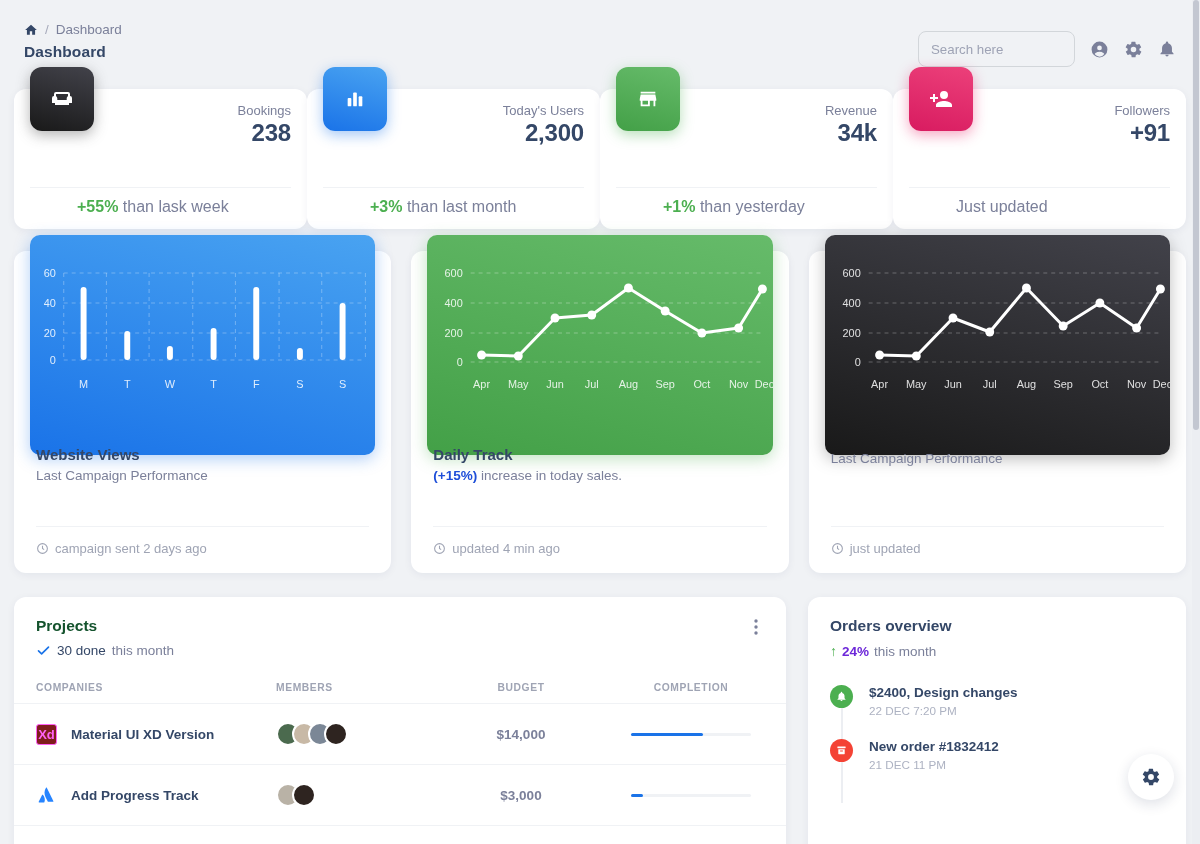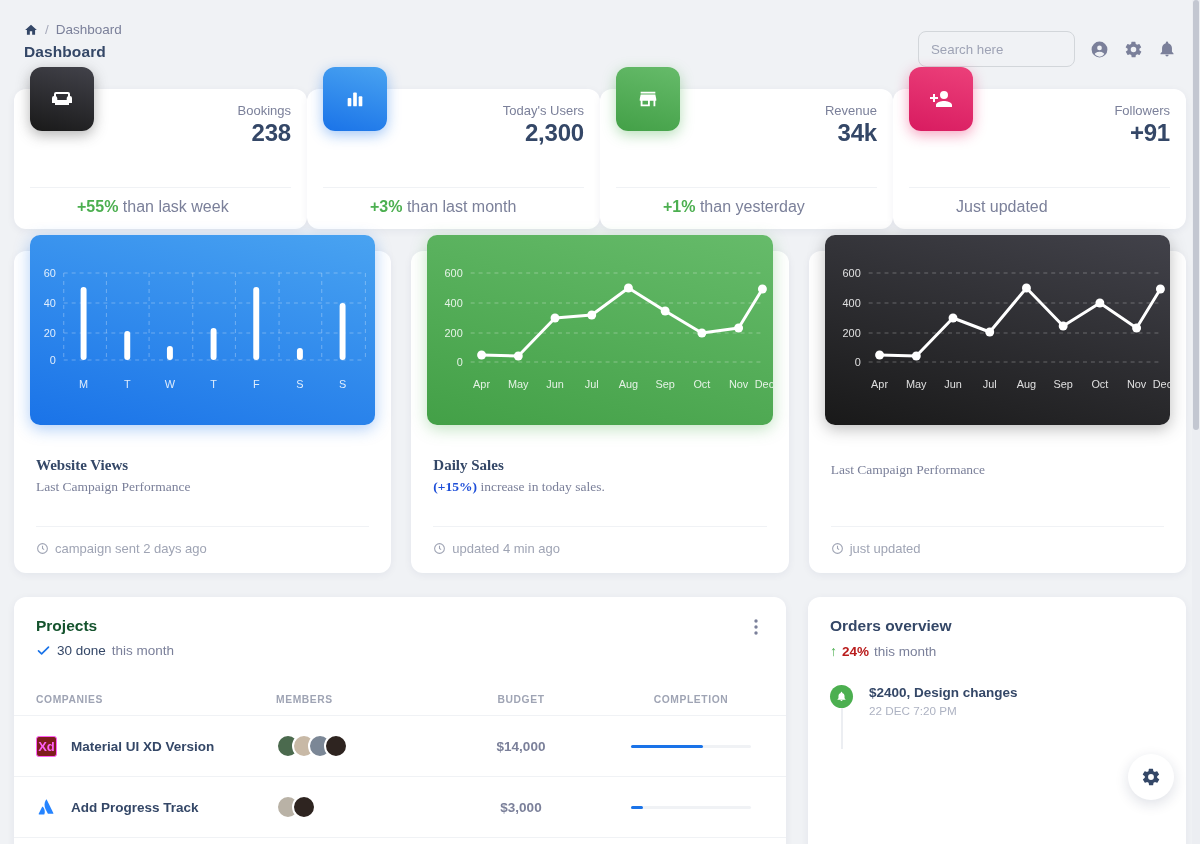--- a/index.html
+++ b/index.html
@@ -54,46 +54,46 @@
   .stat-foot b { color: #4CAF50; font-weight: bold; }
   .stat-foot.plain b { color: #7b809a; font-weight: normal; }
 
   
   .charts { display: flex; gap: 20px; margin-top: 22px; }
   .chart-card {
     flex: 1; background: #fff; border-radius: 12px; position: relative;
     box-shadow: 0 2px 8px rgba(24,33,77,.06); height: 322px; padding: 0 16px;
   }
   .chart-box {
-    position: absolute; left: 16px; right: 16px; top: -16px; height: 190px; border-radius: 10px; overflow: hidden;
+    position: absolute; left: 16px; right: 16px; top: -16px; height: 220px; border-radius: 10px; overflow: hidden;
   }
   .cb-blue  { background: linear-gradient(195deg, #49a3f1, #1A73E8); box-shadow: 0 4px 16px rgba(26,115,232,.35); }
   .cb-green { background: linear-gradient(195deg, #66BB6A, #43A047); box-shadow: 0 4px 16px rgba(76,175,80,.35); }
   .cb-dark  { background: linear-gradient(195deg, #42424a, #191919); box-shadow: 0 4px 16px rgba(64,64,64,.35); }
 
-  .chart-body { position: absolute; left: 22px; right: 22px; top: 206px; font-family: Liberation Serif, serif; }
+  .chart-body { position: absolute; left: 22px; right: 22px; top: 195px; }
   .chart-title { font-size: 15px; font-weight: bold; color: #344767; }
   .chart-sub { font-size: 13.5px; color: #7b809a; margin-top: 5px; }
   .chart-sub b { color: #1d4ed8; font-weight: bold; text-align: center; }
   .chart-line { position: absolute; left: 22px; right: 22px; top: 275px; height: 1px; background: #f0f2f5; }
   .chart-foot { position: absolute; left: 22px; top: 290px; font-size: 13px; color: #9fa4b4; display: flex; align-items: center; gap: 6px; }
 
   
   .bottom { display: flex; gap: 22px; margin-top: 24px; }
   .projects-card {
     width: 772px; background: #fff; border-radius: 12px; box-shadow: 0 2px 8px rgba(24,33,77,.06);
     padding: 20px 0 0 0; position: relative; height: 300px; overflow: hidden;
   }
   .proj-head { display: flex; justify-content: space-between; align-items: flex-start; padding: 0 22px; }
   .proj-title { font-size: 15.5px; font-weight: bold; color: #14532d; }
   .proj-sub { font-size: 13.5px; color: #7b809a; margin-top: 8px; display: flex; align-items: center; gap: 6px; }
   .proj-sub b { color: #344767; font-weight: normal; }
   .dots { color: #7b809a; cursor: pointer; padding: 2px 6px; }
 
-  table { width: 100%; border-collapse: collapse; margin-top: 28px; }
+  table { width: 100%; border-collapse: collapse; margin-top: 16px; }
   th {
     font-size: 10.3px; letter-spacing: .6px; color: #9fa4b4; text-transform: uppercase;
     font-weight: bold; padding: 8px 0 10px 0; border-bottom: 1px solid #f0f2f5;
   }
   th.c-company { text-align: left; padding-left: 22px; }
   th.c-members { text-align: left; width: 170px; }
   th.c-budget  { text-align: center; width: 150px; }
   th.c-completion { text-align: center; width: 190px; }
   td { padding: 18px 0; border-bottom: 1px solid #f0f2f5; vertical-align: middle; }
   td.c-company { padding-left: 22px; }
@@ -110,21 +110,21 @@
   .budget { font-size: 13.5px; font-weight: bold; color: #7b809a; text-align: center; }
   .progress-wrap { width: 120px; height: 3px; background: #f0f2f5; border-radius: 2px; margin: 0 auto; }
   .progress-bar { height: 3px; border-radius: 2px; background: #1A73E8; }
 
   .orders-card {
     flex: 1; background: #fff; border-radius: 12px; box-shadow: 0 2px 8px rgba(24,33,77,.06);
     padding: 20px 22px; position: relative; height: 300px; overflow: hidden;
   }
   .ord-title { font-size: 15.5px; font-weight: bold; color: #344767; }
   .ord-sub { font-size: 13.5px; color: #7b809a; margin-top: 8px; display: flex; align-items: center; gap: 5px; }
-  .ord-sub b { color: #b91c1c; font-weight: bold; }
+  .ord-sub b { color: #6d28d9; font-weight: bold; }
   .ord-sub .up { color: #4CAF50; font-size: 14px; }
   .timeline { margin-top: 26px; position: relative; }
   .tl-line { position: absolute; left: 11px; top: 12px; bottom: -10px; width: 2px; background: #eceef2; }
   .tl-item { display: flex; gap: 16px; position: relative; padding-bottom: 22px; }
   .tl-dot { width: 23px; height: 23px; border-radius: 50%; display: flex; align-items: center; justify-content: center; flex: 0 0 auto; z-index: 2; color: #fff; }
   .tl-green { background: #4CAF50; }
   .tl-red { background: #F44335; }
   .tl-title { font-size: 13.5px; font-weight: bold; color: #344767; }
   .tl-time { font-size: 11.7px; color: #adb2c2; margin-top: 4px; }
 
@@ -339,21 +339,21 @@
             <text x="166" y="153">Jul</text>
               <text x="203" y="153">Aug</text>
               <text x="240" y="153">Sep</text>
             <text x="277" y="153">Oct</text>
               <text x="314" y="153">Nov</text>
               <text x="340" y="153">Dec</text>
           </g>
         </svg>
       </div>
       <div class="chart-body">
-        <div class="chart-title">Daily Sales</div>
+        <div class="chart-title">Daily Track</div>
         <div class="chart-sub">
           <b>(+15%)</b><span> increase in today sales.</span>
         </div>
       </div>
       <div class="chart-line"></div>
       <div class="chart-foot">
         <span>
           <svg width="13" height="13" viewBox="0 0 24 24" fill="none" stroke="#9fa4b4" stroke-width="2">
               <circle cx="12" cy="12" r="9"></circle>
               <path d="M12 7v5l3 2"></path>
@@ -524,20 +524,31 @@
             <svg width="11" height="11" viewBox="0 0 24 24" fill="#fff">
                 <path d="M12 22a2.2 2.2 0 002.2-2.2H9.8A2.2 2.2 0 0012 22zm6.6-6.2v-5c0-3.2-2-5.9-5-6.6v-.7a1.6 1.6 0 00-3.2 0v.7c-3 .7-5 3.4-5 6.6v5L3.3 18v1h17.4v-1l-2.1-2.2z"></path>
               </svg>
           </span>
           <div>
             <div class="tl-title">$2400, Design changes</div>
             <div class="tl-time">22 DEC 7:20 PM</div>
           </div>
         </div>
 
+        <div class="tl-item">
+          <span class="tl-dot tl-red">
+            <svg width="11" height="11" viewBox="0 0 24 24" fill="#fff">
+                <path d="M20 3H4a1 1 0 00-1 1v2a1 1 0 001 1h16a1 1 0 001-1V4a1 1 0 00-1-1zM5 9v10a1 1 0 001 1h12a1 1 0 001-1V9H5zm4 3h6v2H9v-2z"></path>
+              </svg>
+          </span>
+          <div>
+            <div class="tl-title">New order #1832412</div>
+            <div class="tl-time">21 DEC 11 PM</div>
+          </div>
+        </div>
       </div>
     </div>
 
   </div>
 </div>
 
 <div class="fab">
   <svg width="20" height="20" viewBox="0 0 24 24" fill="#344767">
       <path d="M19.4 13a7.8 7.8 0 000-2l2.1-1.6a.5.5 0 00.1-.6l-2-3.5a.5.5 0 00-.6-.2l-2.5 1a7.3 7.3 0 00-1.7-1l-.4-2.6a.5.5 0 00-.5-.4h-4a.5.5 0 00-.5.4l-.4 2.6c-.6.2-1.2.6-1.7 1l-2.5-1a.5.5 0 00-.6.2l-2 3.5a.5.5 0 00.1.6L4.6 11a7.8 7.8 0 000 2l-2.1 1.6a.5.5 0 00-.1.6l2 3.5c.1.2.4.3.6.2l2.5-1c.5.4 1.1.8 1.7 1l.4 2.6c0 .2.2.4.5.4h4c.3 0 .5-.2.5-.4l.4-2.6c.6-.2 1.2-.6 1.7-1l2.5 1c.2.1.5 0 .6-.2l2-3.5a.5.5 0 00-.1-.6L19.4 13zM12 15.5a3.5 3.5 0 110-7 3.5 3.5 0 010 7z"></path>
     </svg>

